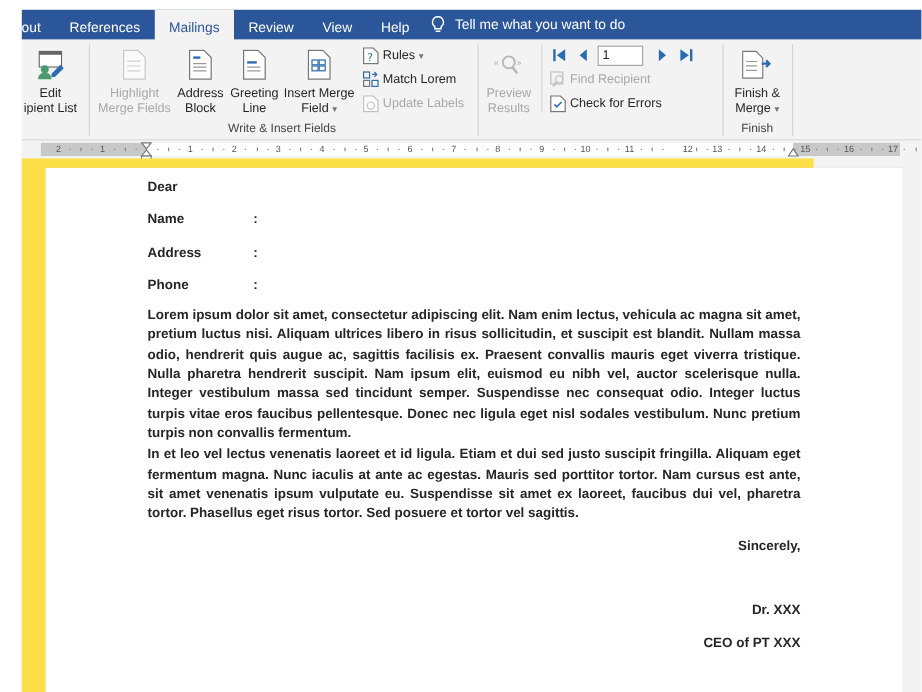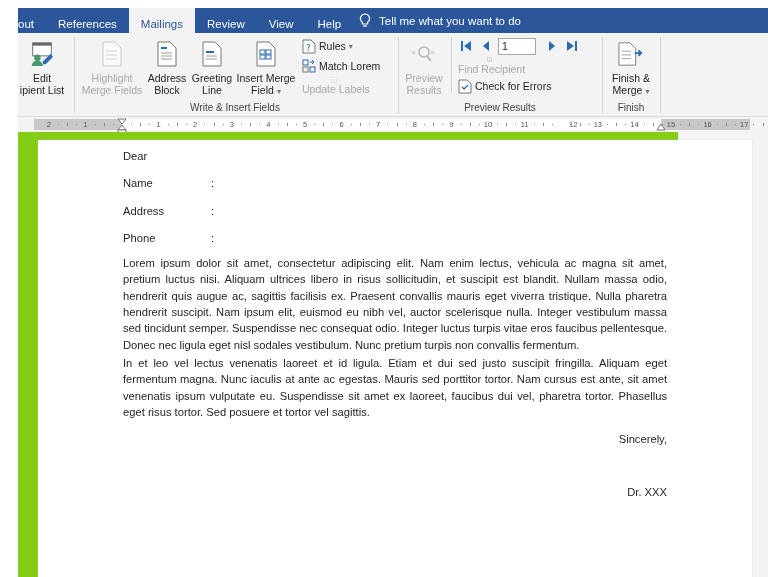--- a/index.html
+++ b/index.html
@@ -15,37 +15,37 @@
   .tell svg { margin-right: 8px; }
 
   
   .ribbon { position: absolute; left: 0; top: 25px; width: 750px; height: 84px; background: #f3f3f3; border-bottom: 1px solid #dadada; }
   .gsep { position: absolute; top: 4px; width: 1px; height: 76px; background: #d5d5d5; }
   .glabel { position: absolute; bottom: 3px; font-size: 10px; color: #444; white-space: nowrap; text-align: center; }
   .bigbtn { position: absolute; top: 6px; display: flex; flex-direction: column; align-items: center; font-size: 10.5px; color: #262626; line-height: 12px; text-align: center; cursor: pointer; }
   .bigbtn .ico { width: 26px; height: 30px; margin-bottom: 3px; display: flex; align-items: center; justify-content: center; }
   .bigbtn.disabled { color: #a8a8a8; }
   .smallbtn { position: absolute; display: flex; align-items: center; font-size: 10.5px; color: #262626; white-space: nowrap; cursor: pointer; height: 18px; }
-  .smallbtn.disabled { color: #a8a8a8; flex-direction: column; }
+  .smallbtn.disabled { color: #a8a8a8; }
   .smallbtn svg { margin-right: 3px; }
   .navrow { position: absolute; left: 0; top: 4px; display: flex; align-items: center; height: 18px; }
   .navbtn { width: 16px; height: 16px; display: flex; align-items: center; justify-content: center; cursor: pointer; margin-right: 4px; }
   .recinput { width: 38px; height: 17px; border: 1px solid #a6a6a6; background: #ffffff; font-size: 10.5px; padding-left: 3px; line-height: 15px; color: #262626; margin-right: 8px; font-family: "Liberation Sans", sans-serif; }
   .caret { font-size: 8px; color: #777; margin-left: 3px; }
 
   
   .ruler { position: absolute; left: 0; top: 110px; width: 750px; height: 14px; background: #f3f3f3; }
   .ruler-track { position: absolute; left: 16px; top: 1px; width: 716px; height: 11px; background: #ffffff; }
   .ruler-margin { position: absolute; top: 0; height: 11px; background: #c8c8c8; }
   .ruler-num { position: absolute; top: 0; font-size: 7.5px; color: #555; line-height: 11px; transform: translateX(-50%); }
   .ruler-tick { position: absolute; top: 4px; width: 1px; height: 3px; background: #888; }
   .ruler-dot { position: absolute; top: 5px; width: 1px; height: 1px; background: #888; }
 
   
-  .docarea { position: absolute; left: 0; top: 124px; width: 660px; height: 445px; background: #84cc16; }
+  .docarea { position: absolute; left: 0; top: 124px; width: 660px; height: 445px; background: #fde047; font-weight: bold; }
   .page { position: absolute; left: 20px; top: 8px; width: 714px; height: 445px; background: #ffffff; box-shadow: 0 0 1px #c8c8c8; }
   .content { position: absolute; left: 85px; top: 8px; width: 544px; font-family: "Liberation Sans", "DejaVu Sans", sans-serif; font-size: 11.2px; color: #262626; line-height: 16.3px; }
   .p { margin-bottom: 11px; }
   .field { display: flex; margin-bottom: 11px; }
   .field .lab { width: 88px; }
   .justify { text-align: justify; margin-bottom: 2px; }
   .right { text-align: right; }
 </style>
 </head>
 <body>
@@ -212,21 +212,20 @@
         <span>Find Recipient</span>
       </div>
       <div class="smallbtn" style="left:0; top:44px;">
         <svg width="14" height="15" viewBox="0 0 14 15">
             <path d="M1 1h8l4 4v9H1z" fill="#fff" stroke="#777"></path>
             <path d="M4 8l2 2 4-4" stroke="#2b6cb0" fill="none" stroke-width="1.3"></path>
           </svg>
         <span>Check for Errors</span>
       </div>
     </div>
-    <div class="glabel" style="left:384px; width:196px;">Preview Results</div>
     <div class="gsep" style="left:584px;"></div>
 
     <div class="bigbtn" style="left:590px; width:46px;">
       <div class="ico">
         <svg width="28" height="26" viewBox="0 0 28 26">
             <path d="M1 1h12l6 6v18H1z" fill="#fff" stroke="#777"></path>
             <line x1="4" y1="10" x2="14" y2="10" stroke="#999"></line>
             <line x1="4" y1="14" x2="14" y2="14" stroke="#999"></line>
             <line x1="4" y1="18" x2="14" y2="18" stroke="#999"></line>
             <path d="M18 12h6M22 9l3 3-3 3" stroke="#2b6cb0" stroke-width="2" fill="none"></path>
@@ -347,16 +346,17 @@
           <span>:</span>
         </div>
         <div class="field" style="margin-bottom:9px;">
           <span class="lab">Phone</span>
           <span>:</span>
         </div>
         <div class="justify">Lorem ipsum dolor sit amet, consectetur adipiscing elit. Nam enim lectus, vehicula ac magna sit amet, pretium luctus nisi. Aliquam ultrices libero in risus sollicitudin, et suscipit est blandit. Nullam massa odio, hendrerit quis augue ac, sagittis facilisis ex. Praesent convallis mauris eget viverra tristique. Nulla pharetra hendrerit suscipit. Nam ipsum elit, euismod eu nibh vel, auctor scelerisque nulla. Integer vestibulum massa sed tincidunt semper. Suspendisse nec consequat odio. Integer luctus turpis vitae eros faucibus pellentesque. Donec nec ligula eget nisl sodales vestibulum. Nunc pretium turpis non convallis fermentum.</div>
         <div class="justify" style="margin-bottom:11px;">In et leo vel lectus venenatis laoreet et id ligula. Etiam et dui sed justo suscipit fringilla. Aliquam eget fermentum magna. Nunc iaculis at ante ac egestas. Mauris sed porttitor tortor. Nam cursus est ante, sit amet venenatis ipsum vulputate eu. Suspendisse sit amet ex laoreet, faucibus dui vel, pharetra tortor. Phasellus eget risus tortor. Sed posuere et tortor vel sagittis.</div>
         <div class="right" style="margin-bottom:37px;">Sincerely,</div>
         <div class="right" style="margin-bottom:11px;">Dr. XXX</div>
+        <div class="right">CEO of PT XXX</div>
       </div>
     </div>
   </div>
 </div>
 
 </body></html>

